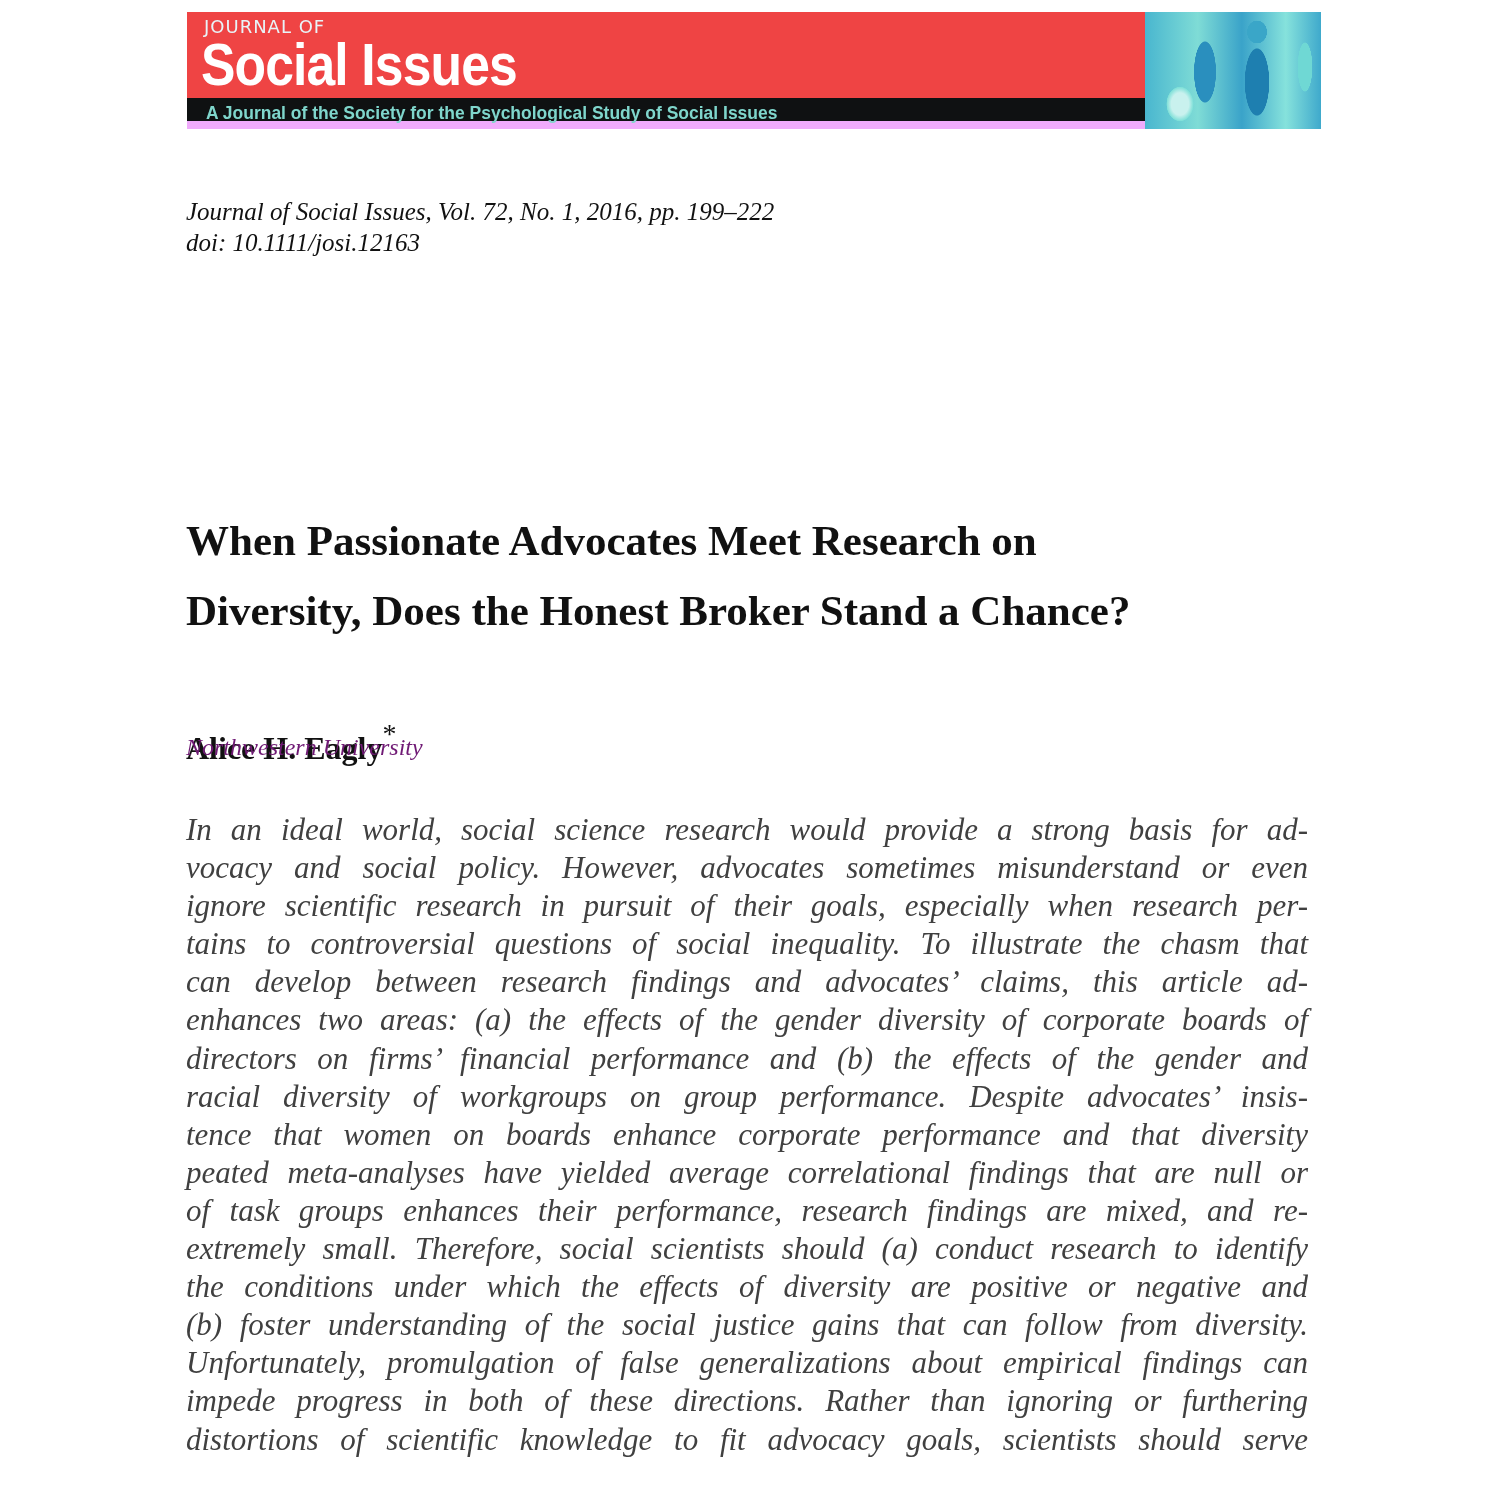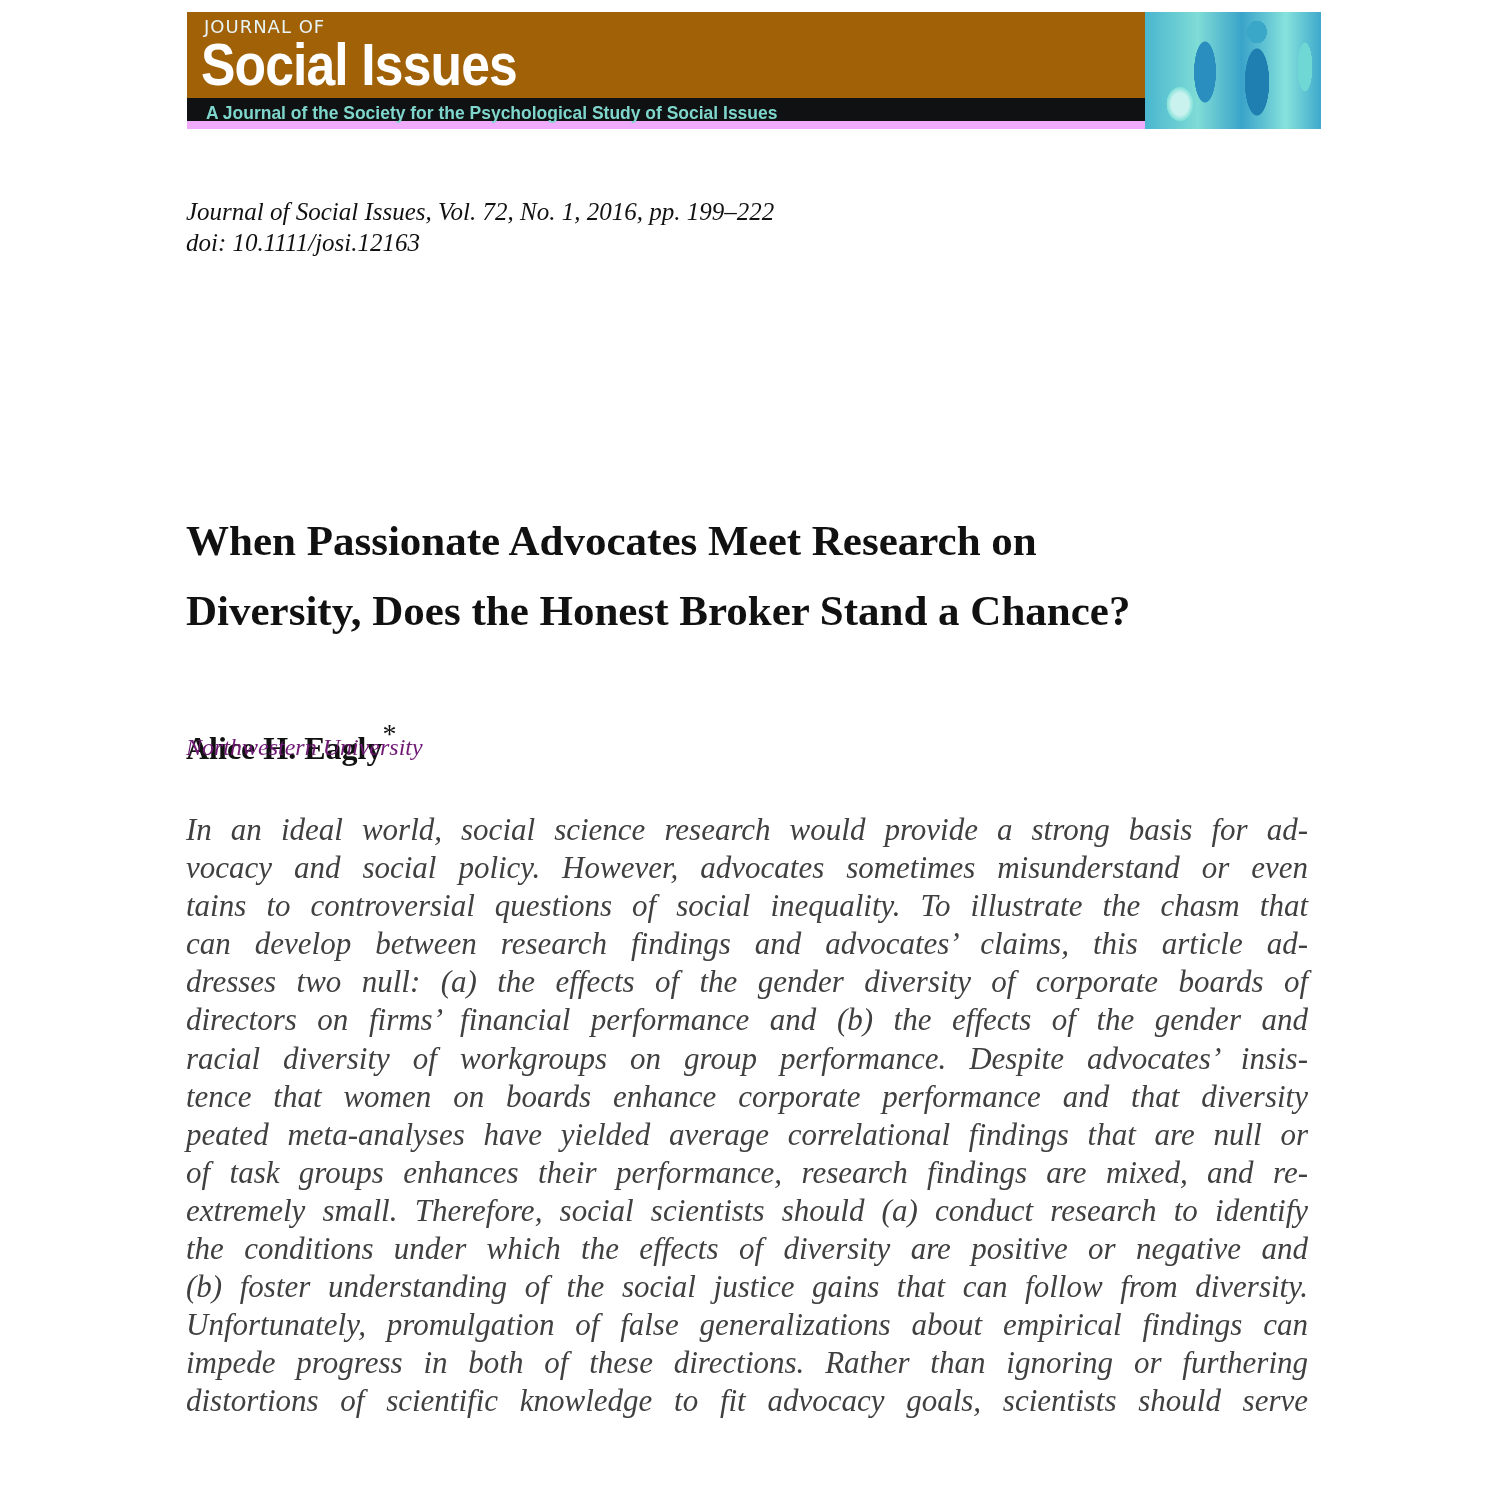--- a/index.html
+++ b/index.html
@@ -3,21 +3,21 @@
 <meta charset="utf-8">
 <style>
   html, body { margin: 0; padding: 0; background: #ffffff; }
   body { width: 1500px; height: 1500px; position: relative; overflow: hidden; }
 
   .banner {
     position: absolute; left: 187px; top: 12px; width: 1134px; height: 117px;
   }
   .banner-main {
     position: absolute; left: 0; top: 0; width: 958px; height: 92px;
-    background: #a16207;
+    background: #ef4444;
     text-align: center;
   }
   .banner-kicker {
     position: absolute; left: 17px; top: 4px;
     font-family: "DejaVu Sans", sans-serif; font-size: 18px; letter-spacing: 1px;
     color: #e8f4f8;
   }
   .banner-title {
     position: absolute; left: 14px; top: 18px;
     font-family: "Liberation Sans", sans-serif; font-weight: bold; font-size: 60px;
@@ -101,23 +101,24 @@
 </div>
 
 <div class="author">
   <span>Alice H. Eagly</span><sup>*</sup>
 </div>
 <div class="affiliation">Northwestern University</div>
 
 <div class="abstract">
   <span class="line">In an ideal world, social science research would provide a strong basis for ad-</span>
   <span class="line">vocacy and social policy. However, advocates sometimes misunderstand or even</span>
+  <span class="line">ignore scientific research in pursuit of their goals, especially when research per-</span>
   <span class="line">tains to controversial questions of social inequality. To illustrate the chasm that</span>
   <span class="line">can develop between research findings and advocates’ claims, this article ad-</span>
-  <span class="line">dresses two null: (a) the effects of the gender diversity of corporate boards of</span>
+  <span class="line">enhances two areas: (a) the effects of the gender diversity of corporate boards of</span>
   <span class="line">directors on firms’ financial performance and (b) the effects of the gender and</span>
   <span class="line">racial diversity of workgroups on group performance. Despite advocates’ insis-</span>
   <span class="line">tence that women on boards enhance corporate performance and that diversity</span>
   <span class="line">peated meta-analyses have yielded average correlational findings that are null or</span>
   <span class="line">of task groups enhances their performance, research findings are mixed, and re-</span>
   <span class="line">extremely small. Therefore, social scientists should (a) conduct research to identify</span>
   <span class="line">the conditions under which the effects of diversity are positive or negative and</span>
   <span class="line">(b) foster understanding of the social justice gains that can follow from diversity.</span>
   <span class="line">Unfortunately, promulgation of false generalizations about empirical findings can</span>
   <span class="line">impede progress in both of these directions. Rather than ignoring or furthering</span>

